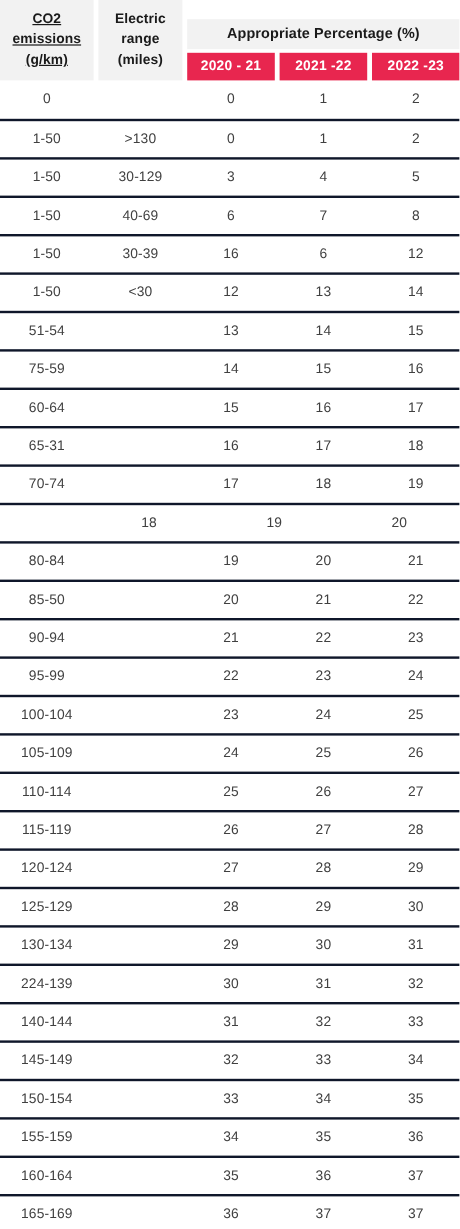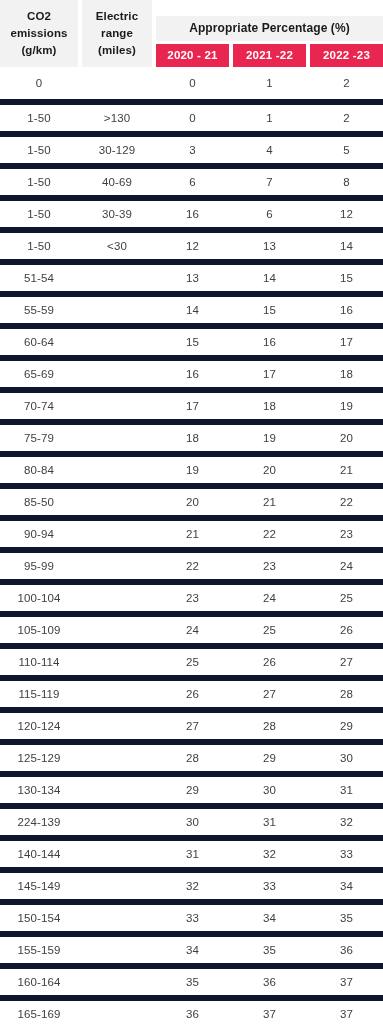--- a/index.html
+++ b/index.html
@@ -37,20 +37,21 @@
     font-weight: bold;
     font-size: 11.5px;
     line-height: 17px;
     color: #1a1a1a;
     letter-spacing: 0.1px;
   }
   .th-co2 {
     width: 78px;
     flex: 0 0 78px;
     margin-right: 4px;
+    text-decoration: underline;
   }
   .th-range {
     width: 70px;
     flex: 0 0 70px;
     margin-right: 4px;
   }
   .th-co2 span, .th-range span { display: block; }
 
   .th-pct-group {
     flex: 1 1 auto;
@@ -86,21 +87,21 @@
     font-size: 11.5px;
     letter-spacing: 0.2px;
   }
 
   
   .tbody { width: 100%; }
   .trow {
     display: flex;
     align-items: center;
     height: 32px;
-    border-top: 6px solid #0f172a;
+    border-top: 2px solid #0f172a;
   }
   .trow:first-child { border-top: none; }
   .trow .cell {
     display: flex;
     align-items: center;
     justify-content: center;
     font-size: 11.5px;
     color: #404040;
     letter-spacing: 0.1px;
     height: 100%;
@@ -188,49 +189,48 @@
         <div class="cell c-val">14</div>
       </div>
       <div class="trow">
         <div class="cell c-co2">51-54</div>
         <div class="cell c-range"></div>
         <div class="cell c-val">13</div>
         <div class="cell c-val">14</div>
         <div class="cell c-val">15</div>
       </div>
       <div class="trow">
-        <div class="cell c-co2">55-59</div>
+        <div class="cell c-co2">75-59</div>
         <div class="cell c-range"></div>
         <div class="cell c-val">14</div>
         <div class="cell c-val">15</div>
         <div class="cell c-val">16</div>
       </div>
       <div class="trow">
         <div class="cell c-co2">60-64</div>
         <div class="cell c-range"></div>
         <div class="cell c-val">15</div>
         <div class="cell c-val">16</div>
         <div class="cell c-val">17</div>
       </div>
       <div class="trow">
-        <div class="cell c-co2">65-69</div>
+        <div class="cell c-co2">65-31</div>
         <div class="cell c-range"></div>
         <div class="cell c-val">16</div>
         <div class="cell c-val">17</div>
         <div class="cell c-val">18</div>
       </div>
       <div class="trow">
         <div class="cell c-co2">70-74</div>
         <div class="cell c-range"></div>
         <div class="cell c-val">17</div>
         <div class="cell c-val">18</div>
         <div class="cell c-val">19</div>
       </div>
       <div class="trow">
-        <div class="cell c-co2">75-79</div>
         <div class="cell c-range"></div>
         <div class="cell c-val">18</div>
         <div class="cell c-val">19</div>
         <div class="cell c-val">20</div>
       </div>
       <div class="trow">
         <div class="cell c-co2">80-84</div>
         <div class="cell c-range"></div>
         <div class="cell c-val">19</div>
         <div class="cell c-val">20</div>

